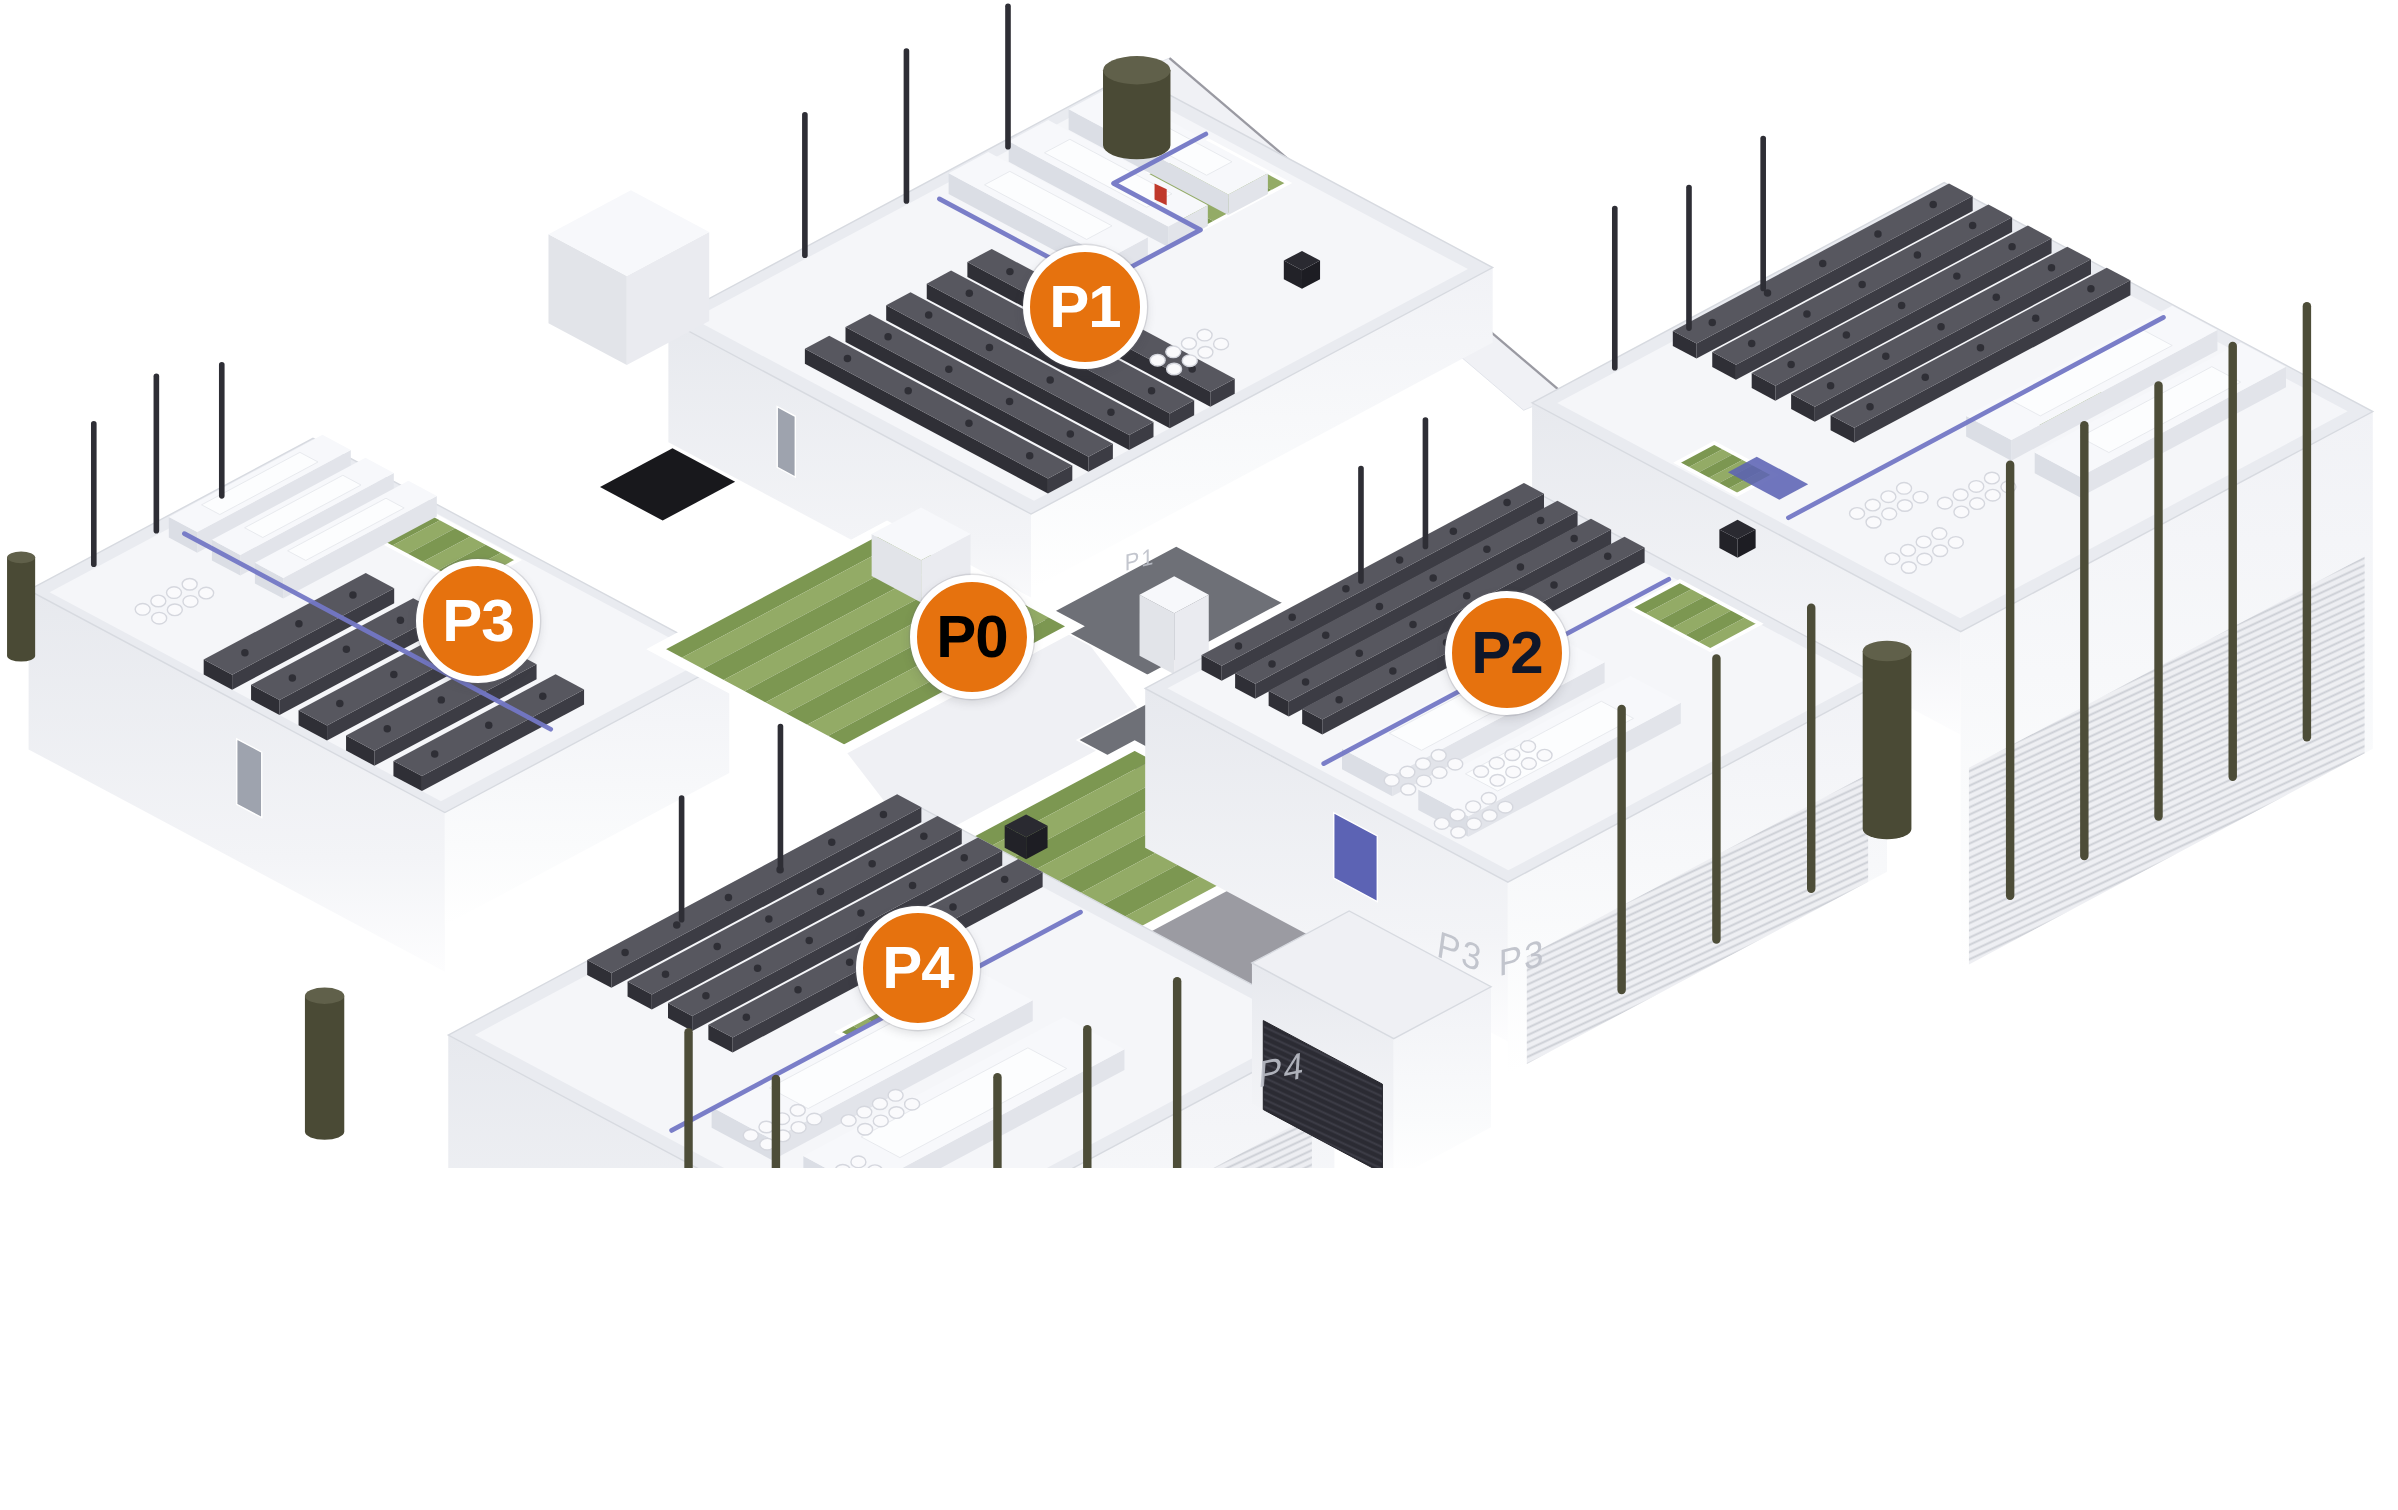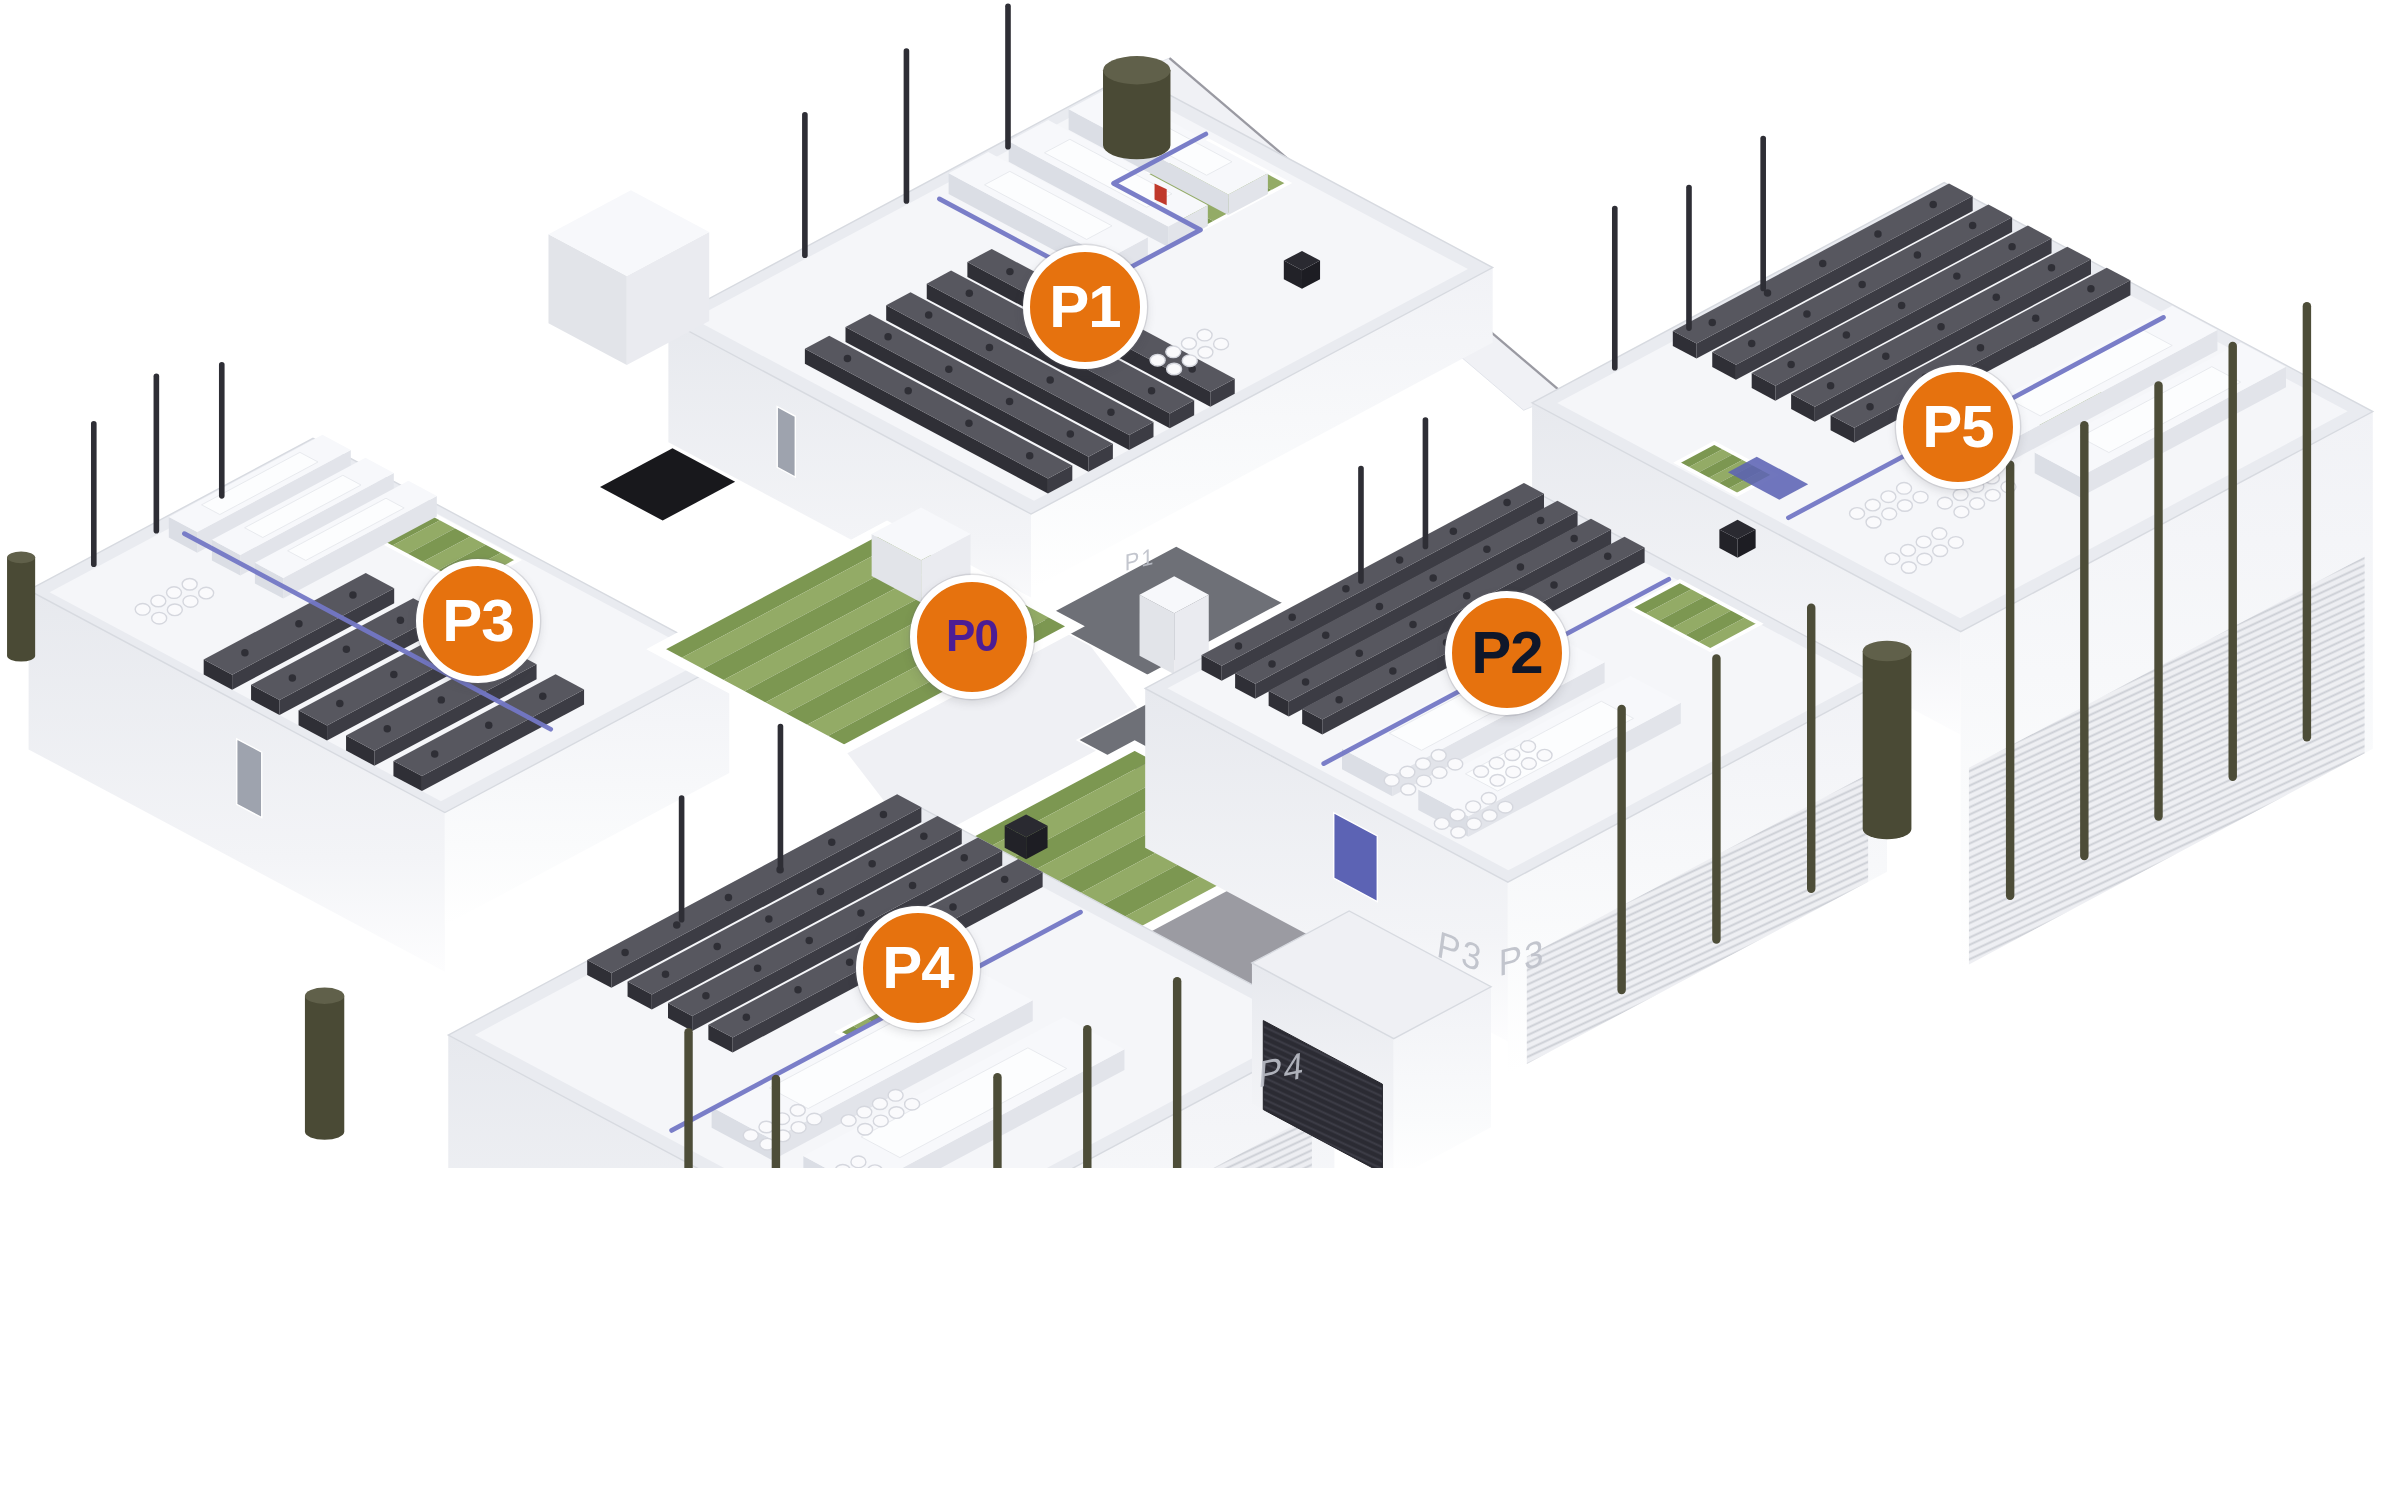--- a/index.html
+++ b/index.html
@@ -531,27 +531,24 @@
         <polygon points="1370.0,278.2 1389.4,267.9 1408.7,278.2 1389.4,288.5" fill="#2A2A31"></polygon>
         <polygon points="1854.4,575.5 1873.7,565.2 1873.7,585.0 1854.4,595.3" fill="#1D1D23"></polygon>
         <polygon points="1835.0,565.2 1854.4,575.5 1854.4,595.3 1835.0,585.0" fill="#222228"></polygon>
         <polygon points="1835.0,565.2 1854.4,554.9 1873.7,565.2 1854.4,575.5" fill="#2A2A31"></polygon>
       </g>
     </svg>
 
   <div class="badge" style="left: 1023px; top: 245px; height: 124px; width: 124px; font-size: 60px; background: rgb(230, 114, 14); border-color: rgb(255, 255, 255); color: rgb(255, 255, 255);">
     <span>P1</span>
   </div>
-  <div class="badge" style="left: 1896px; top: 365px; height: 124px; width: 124px; font-size: 60px; background: rgb(230, 114, 14); border-color: rgb(255, 255, 255); color: rgb(255, 255, 255);">
-    <span>P5</span>
-  </div>
   <div class="badge" style="left: 416px; top: 559px; height: 124px; width: 124px; font-size: 60px; background: rgb(230, 114, 14); border-color: rgb(255, 255, 255); color: rgb(255, 255, 255);">
     <span>P3</span>
   </div>
-  <div class="badge" style="left: 910px; top: 575px; height: 124px; width: 124px; font-size: 44px; background: rgb(230, 114, 14); border-color: rgb(255, 255, 255); color: #4c1d95;">
+  <div class="badge" style="left: 910px; top: 575px; height: 124px; width: 124px; font-size: 60px; background: rgb(230, 114, 14); border-color: rgb(255, 255, 255); color: #000000;">
     <span>P0</span>
   </div>
   <div class="badge" style="left: 1445px; top: 591px; height: 124px; width: 124px; font-size: 60px; background: rgb(230, 114, 14); border-color: rgb(255, 255, 255); color: #0f172a;">
     <span>P2</span>
   </div>
   <div class="badge" style="left: 856px; top: 906px; height: 124px; width: 124px; font-size: 60px; background: rgb(230, 114, 14); border-color: rgb(255, 255, 255); color: rgb(255, 255, 255);">
     <span>P4</span>
   </div>
 
   <div class="wall-label" style="left: 1140px; top: 560px; font-size: 22.5px; color: rgb(189, 192, 201); transform: translate(-50%, -50%) rotate(-14deg) skewX(-14deg);">P1</div>

